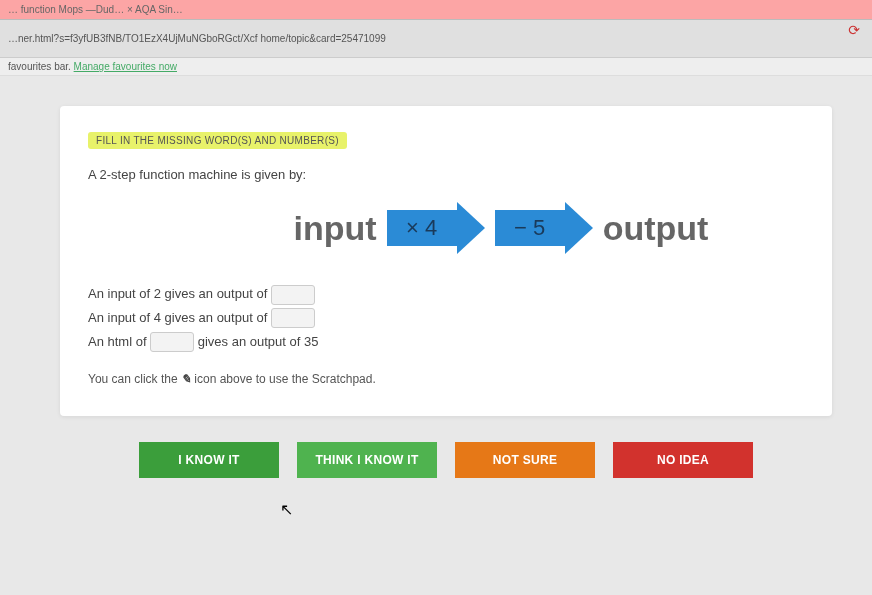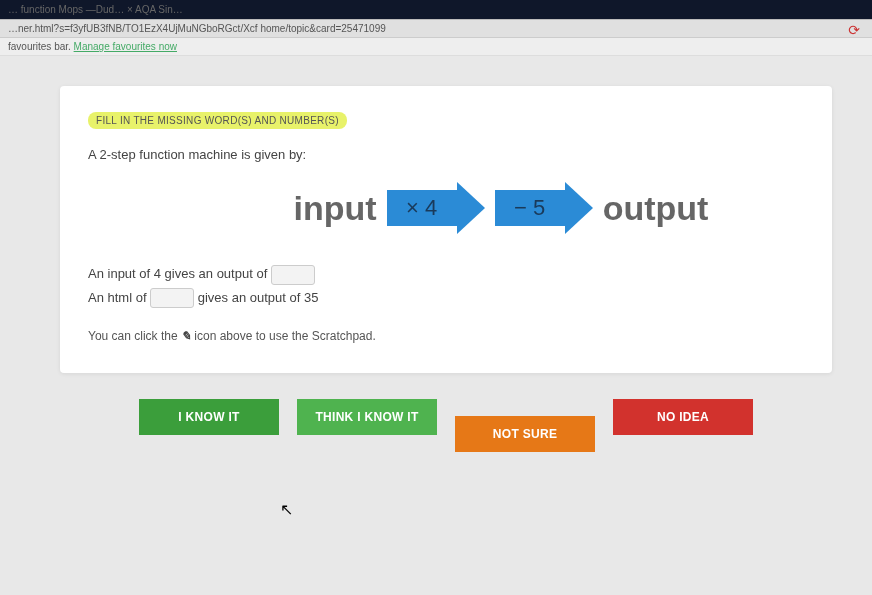--- a/index.html
+++ b/index.html
@@ -5,29 +5,29 @@
     * { box-sizing: border-box; margin: 0; padding: 0; }
     body {
       font-family: Arial, Helvetica, sans-serif;
       background: #e8e8e8;
       width: 872px;
       height: 595px;
       overflow: hidden;
       position: relative;
     }
     .browser-bar {
-      background: #0f172a;
+      background: #fca5a5;
       padding: 4px 8px;
       font-size: 10px;
       color: #666;
       border-bottom: 1px solid #bbb;
     }
     .url-bar {
       background: #e0e0e0;
-      padding: 3px 8px;
+      padding: 13px 8px;
       font-size: 10px;
       color: #555;
       border-bottom: 1px solid #ccc;
     }
     .fav-bar {
       padding: 3px 8px;
       font-size: 10px;
       color: #555;
       border-bottom: 1px solid #ddd;
       background: #eee;
@@ -46,21 +46,21 @@
       padding: 24px 28px 30px 28px;
       border-radius: 4px;
       box-shadow: 0 1px 4px rgba(0,0,0,0.08);
     }
     .instruction-tag {
       display: inline-block;
       background: #e8f26a;
       color: #555;
       font-size: 10px;
       padding: 3px 8px;
-      border-radius: 8px;
+      border-radius: 3px;
       letter-spacing: 0.3px;
     }
     .prompt {
       margin-top: 18px;
       font-size: 13px;
       color: #444;
     }
     .machine {
       display: flex;
       align-items: center;
@@ -137,21 +137,21 @@
       font-weight: bold;
       border: none;
       cursor: pointer;
       letter-spacing: 0.3px;
       display: flex;
       align-items: center;
       justify-content: center;
     }
     .btn-green1 { background: #3b9e3b; }
     .btn-green2 { background: #4fb34f; }
-    .btn-orange { background: #e67817; margin-top: 17px; }
+    .btn-orange { background: #e67817; }
     .btn-red { background: #d2322d; }
     .cursor {
       position: absolute;
       left: 280px;
       top: 500px;
       font-size: 16px;
       color: #000;
     }
   </style>
 </head>
@@ -182,20 +182,23 @@
     </div>
     <div class="arrow-box">
       <div class="arrow-body">− 5</div>
       <div class="arrow-head"></div>
     </div>
     <span class="io-label">output</span>
   </div>
 
   <div class="answers">
     <div>
+      <span>An input of 2 gives an output of </span><input class="ans-input" style="">
+    </div>
+    <div>
       <span>An input of 4 gives an output of </span><input class="ans-input" style="">
     </div>
     <div>
       <span>An html of </span><input class="ans-input" style=""><span> gives an output of 35</span>
     </div>
   </div>
 
   <p class="scratch-note">
     <span>You can click the </span><span class="scratch-icon">✎</span><span> icon above to use the Scratchpad.</span>
   </p>

